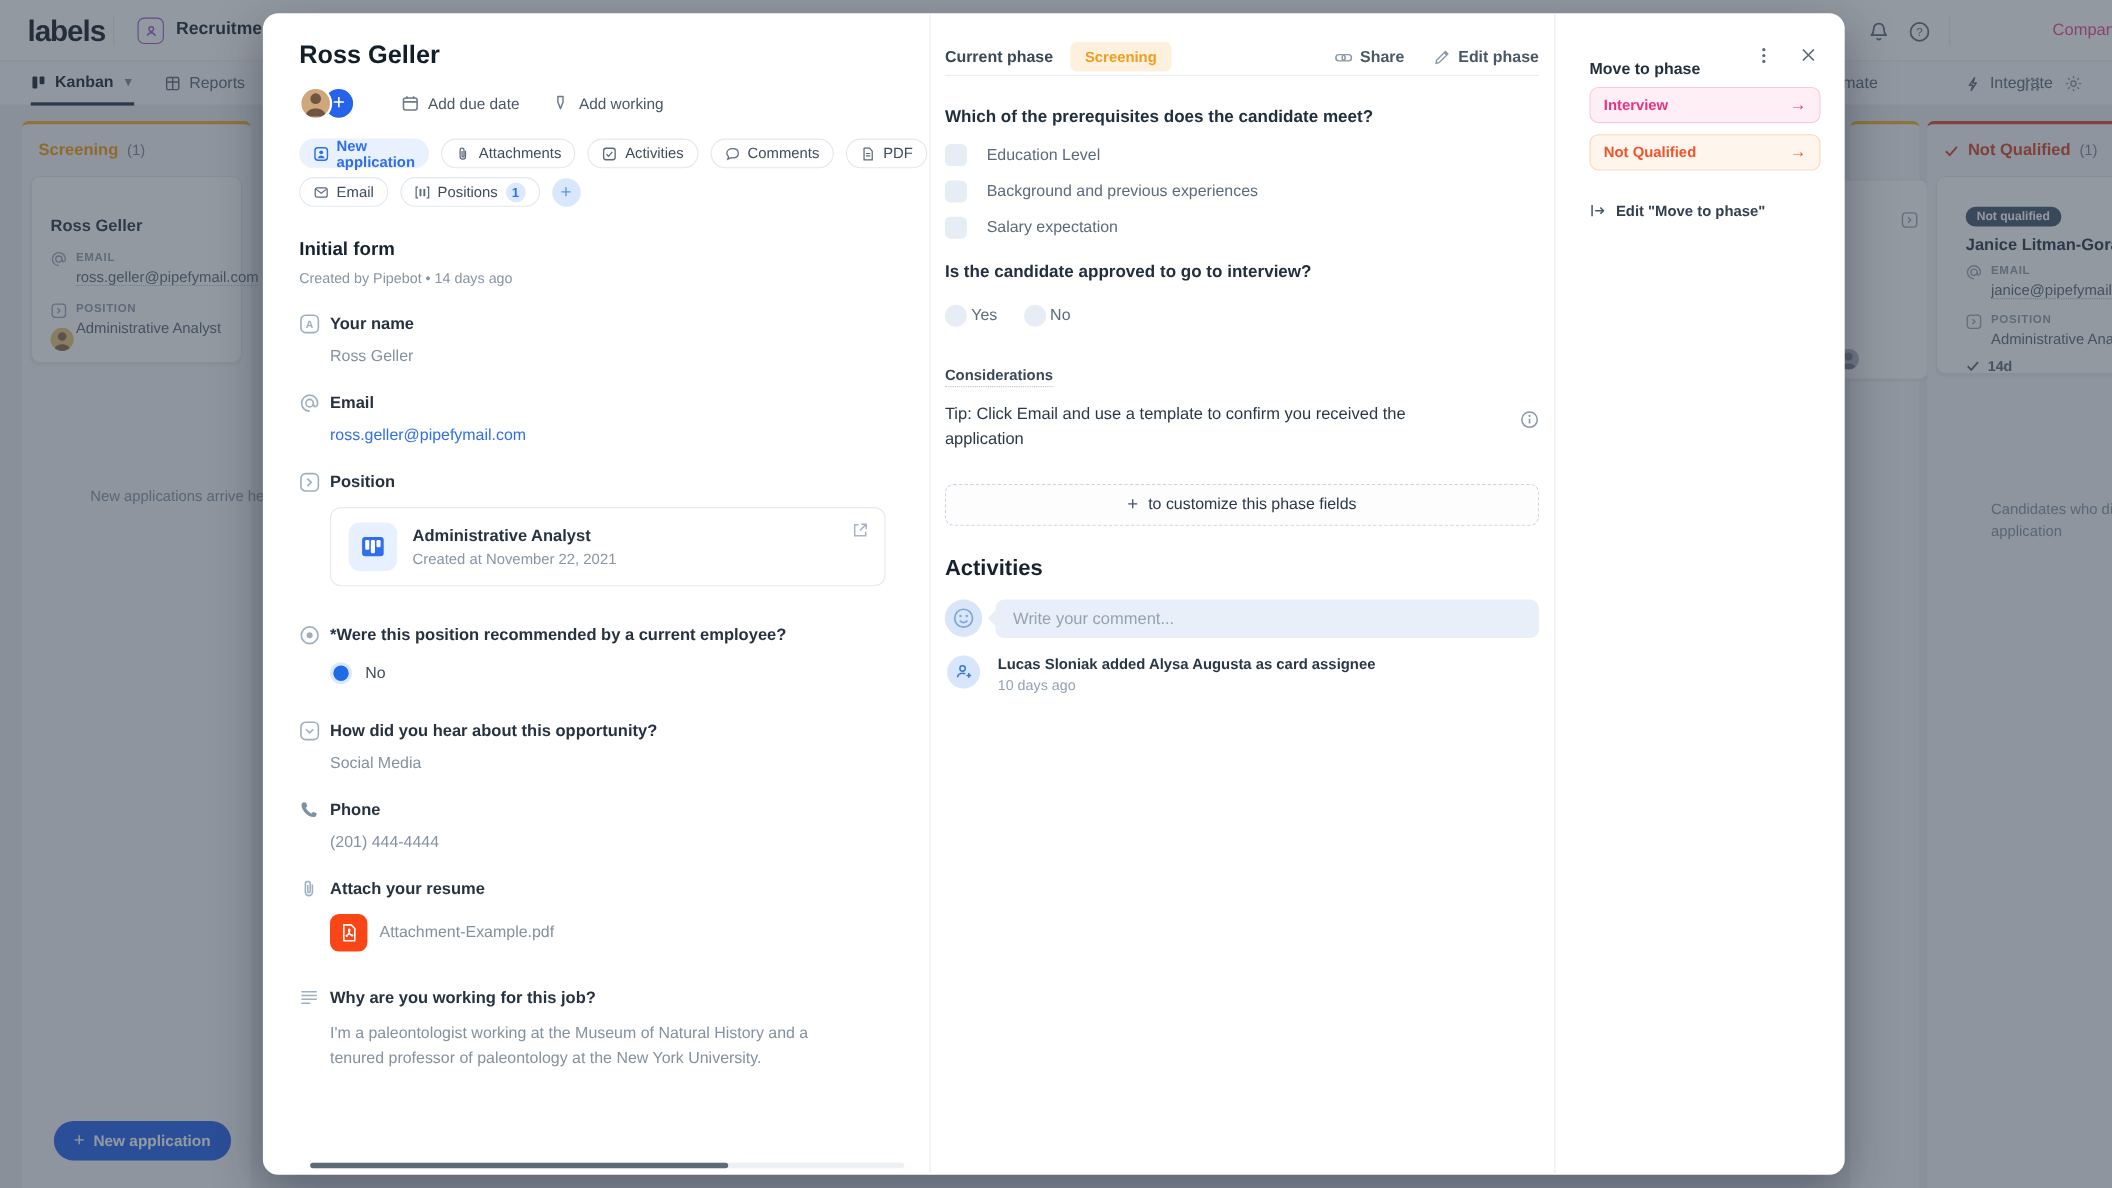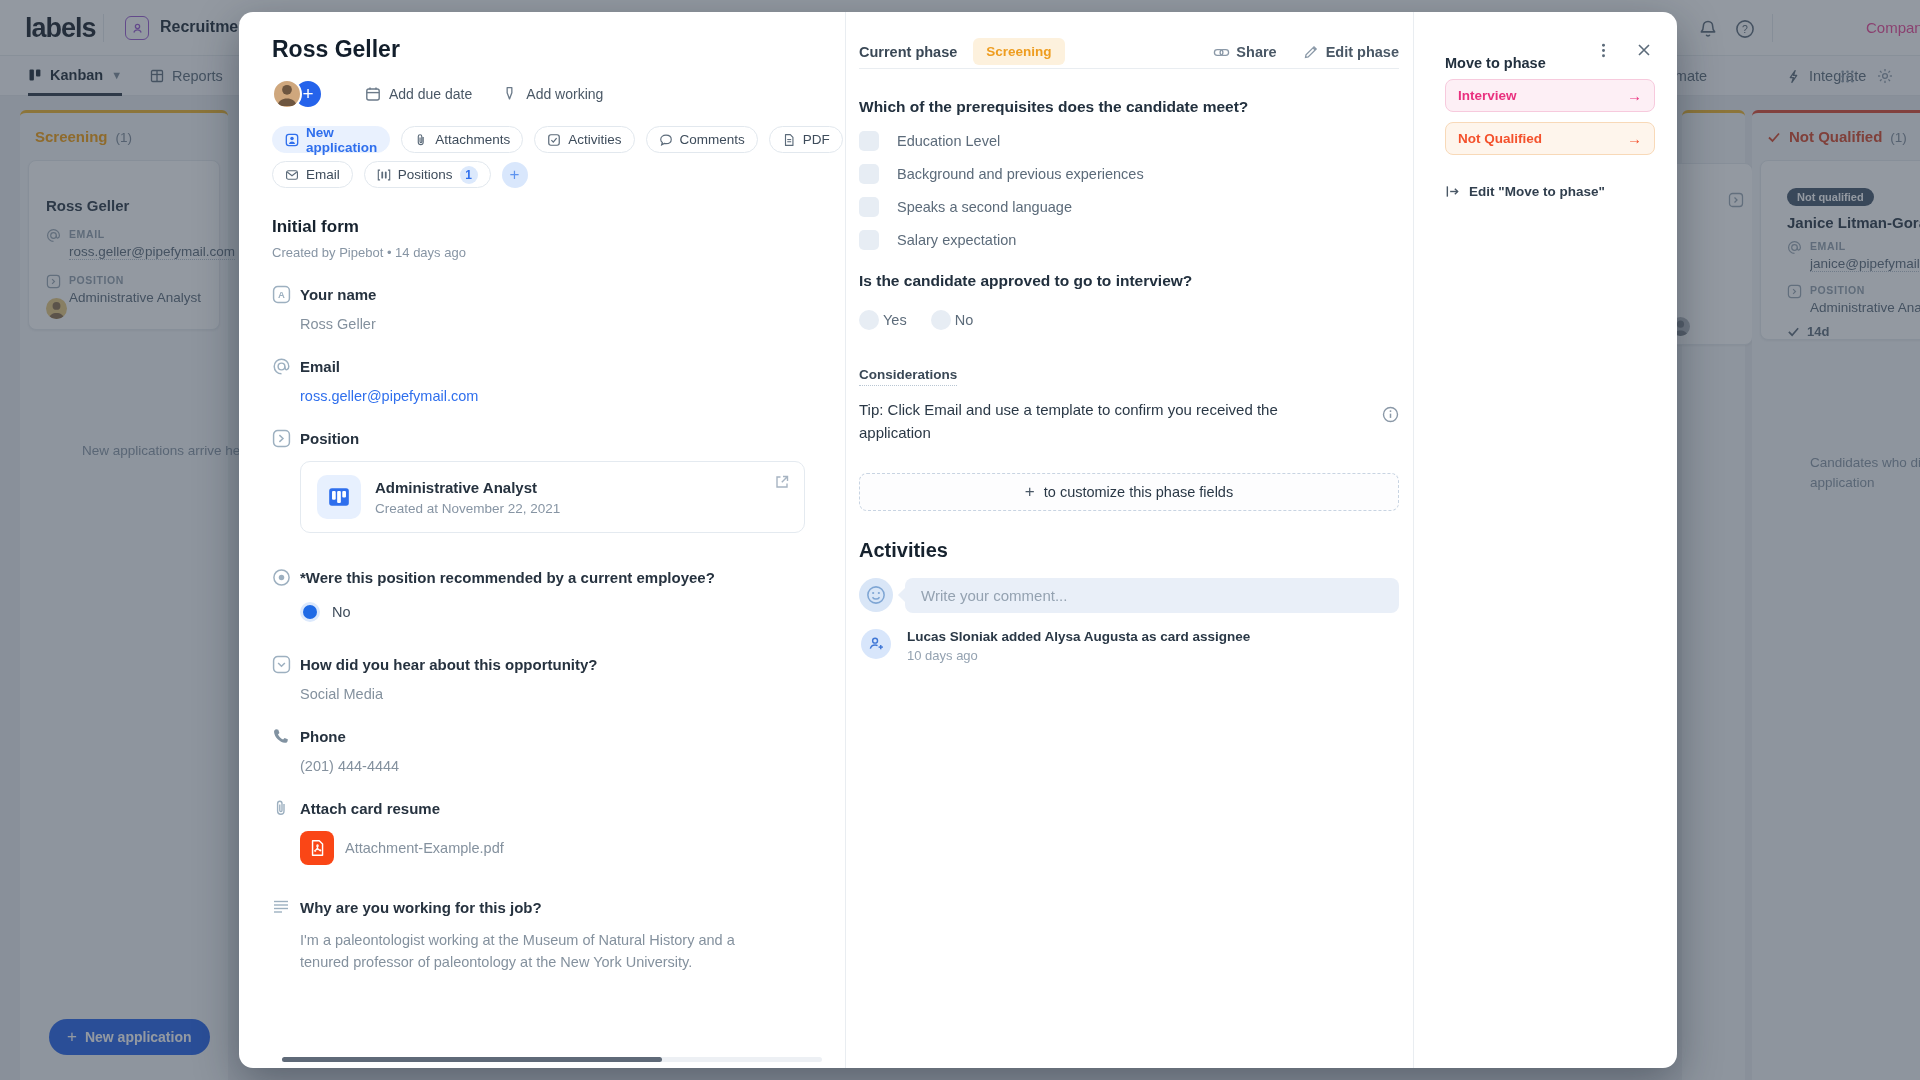--- a/index.html
+++ b/index.html
@@ -494,21 +494,21 @@
           <div class="f-label">Phone</div>
           <div class="f-value">(201) 444-4444</div>
         </div>
       </div>
 
       <div class="field">
         <span class="f-icon"><svg viewBox="0 0 18 18" width="18" height="18">
               <path d="M12 5v7a3.2 3.2 0 0 1-6.4 0V4.5a2.2 2.2 0 0 1 4.4 0V11.5a1.1 1.1 0 0 1-2.2 0V5.5" fill="none" stroke="currentColor" stroke-width="1.4"></path>
             </svg></span>
         <div>
-          <div class="f-label">Attach card resume</div>
+          <div class="f-label">Attach your resume</div>
           <div class="pdf-row">
             <div class="pdf-tile">
               <svg viewBox="0 0 18 18" width="20" height="20">
                   <path d="M5 2.5h6L14 5.5v10H5z" fill="none" stroke="#fff" stroke-width="1.3" stroke-linejoin="round"></path>
                   <path d="M7 11.5c1.2-.4 3.4-3.6 3-5-.1-.6-.9-.6-1.1 0-.4 1.2 1.4 4.6 2.8 5 .7.2 1-.4.5-.8-.9-.7-4.1-.3-5 .4-.5.4-.2 1 .3.8z" fill="none" stroke="#fff" stroke-width="1"></path>
                 </svg>
             </div>
             <span class="f-value" style="margin-top:0;">Attachment-Example.pdf</span>
           </div>
         </div>
@@ -561,24 +561,20 @@
         <div class="opt">
           <span class="cbox"></span>
           <span class="olbl">Education Level</span>
         </div>
         <div class="opt">
           <span class="cbox"></span>
           <span class="olbl">Background and previous experiences</span>
         </div>
         <div class="opt">
           <span class="cbox"></span>
-          <span class="olbl">Speaks a second language</span>
-        </div>
-        <div class="opt">
-          <span class="cbox"></span>
           <span class="olbl">Salary expectation</span>
         </div>
       </div>
 
       <div class="q" style="margin-top:22px;">Is the candidate approved to go to interview?</div>
       <div class="radios">
         <span class="rcirc"></span>
         <span class="olbl">Yes</span>
         <span class="gap"></span>
         <span class="rcirc"></span>

